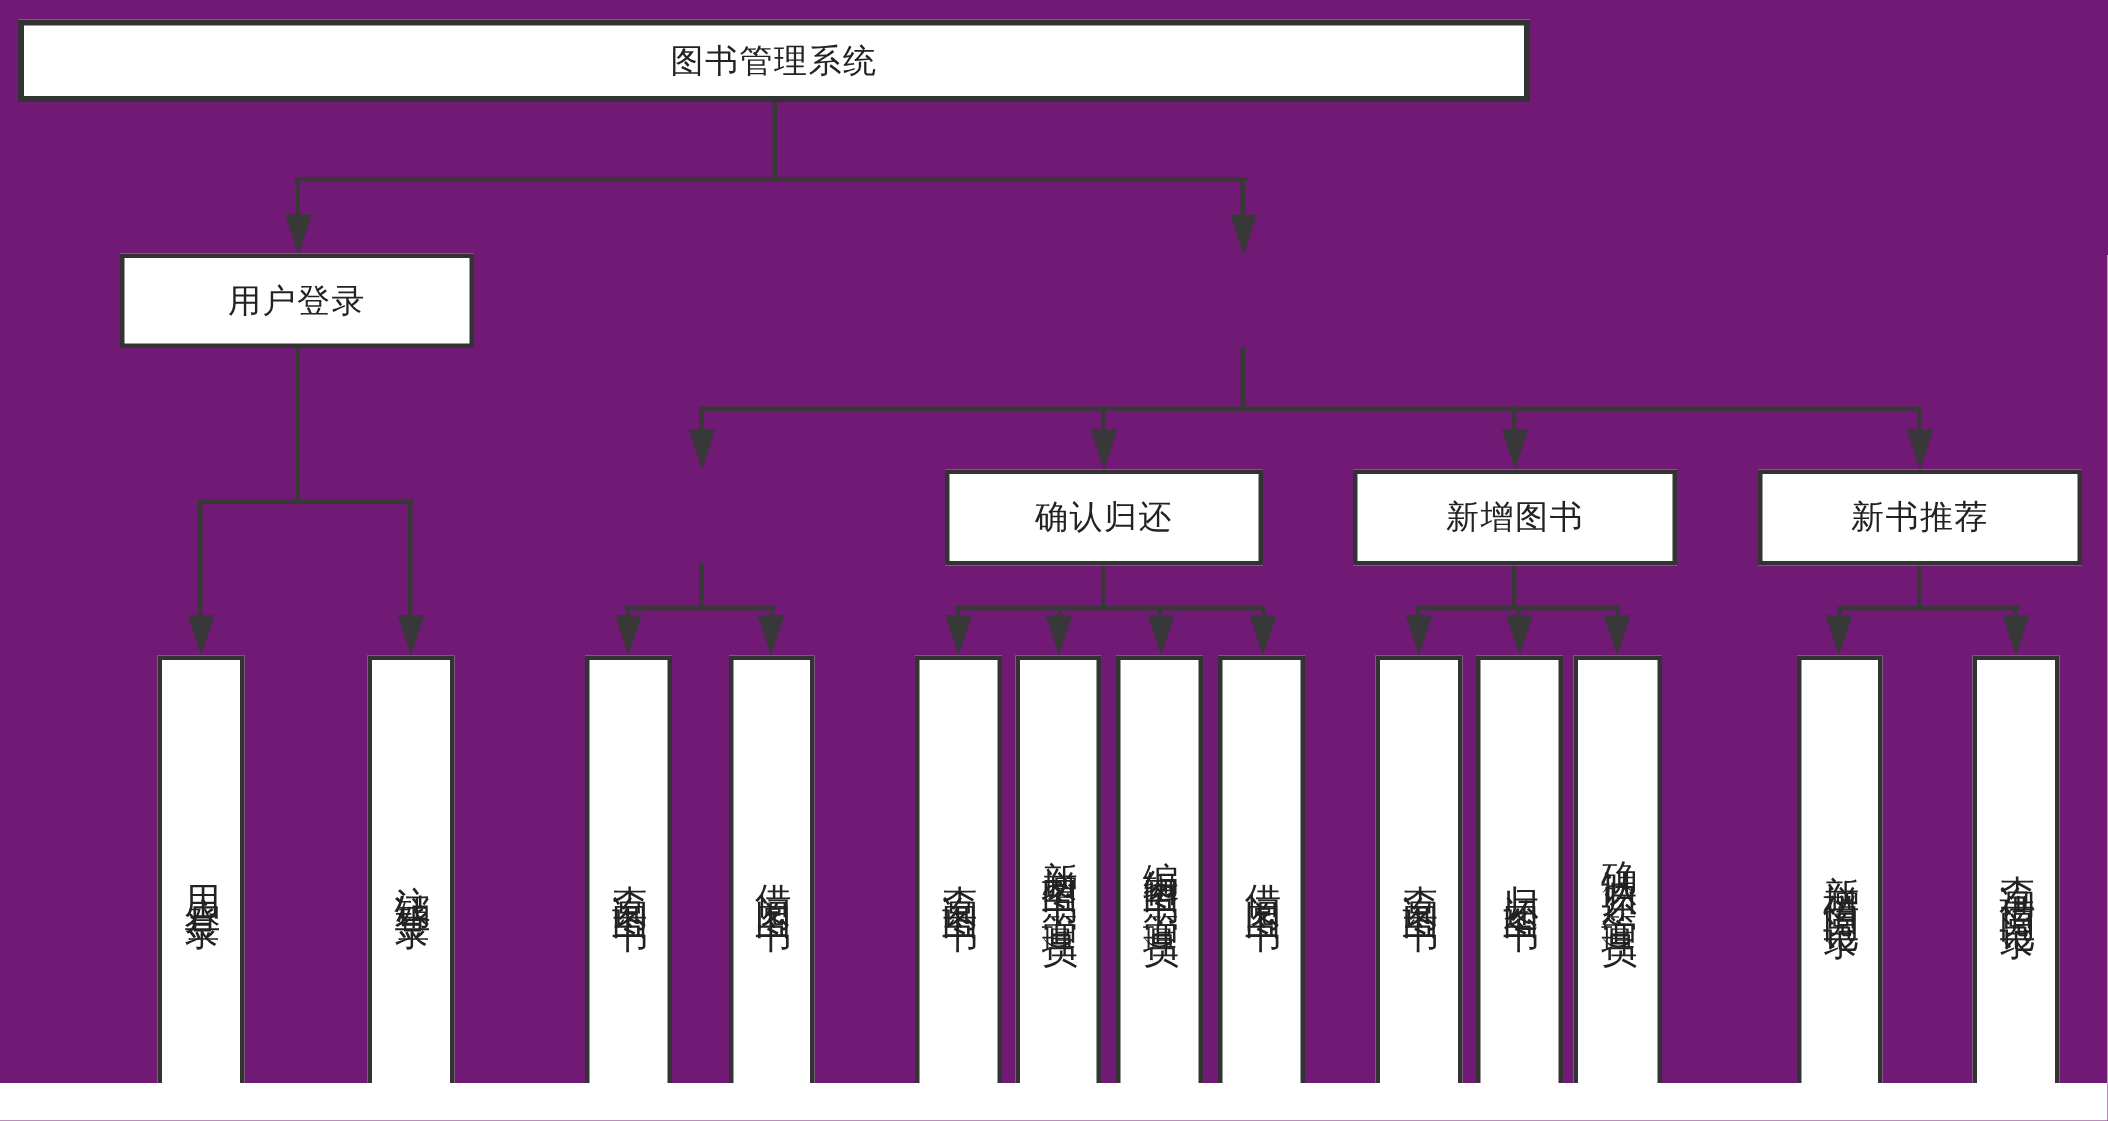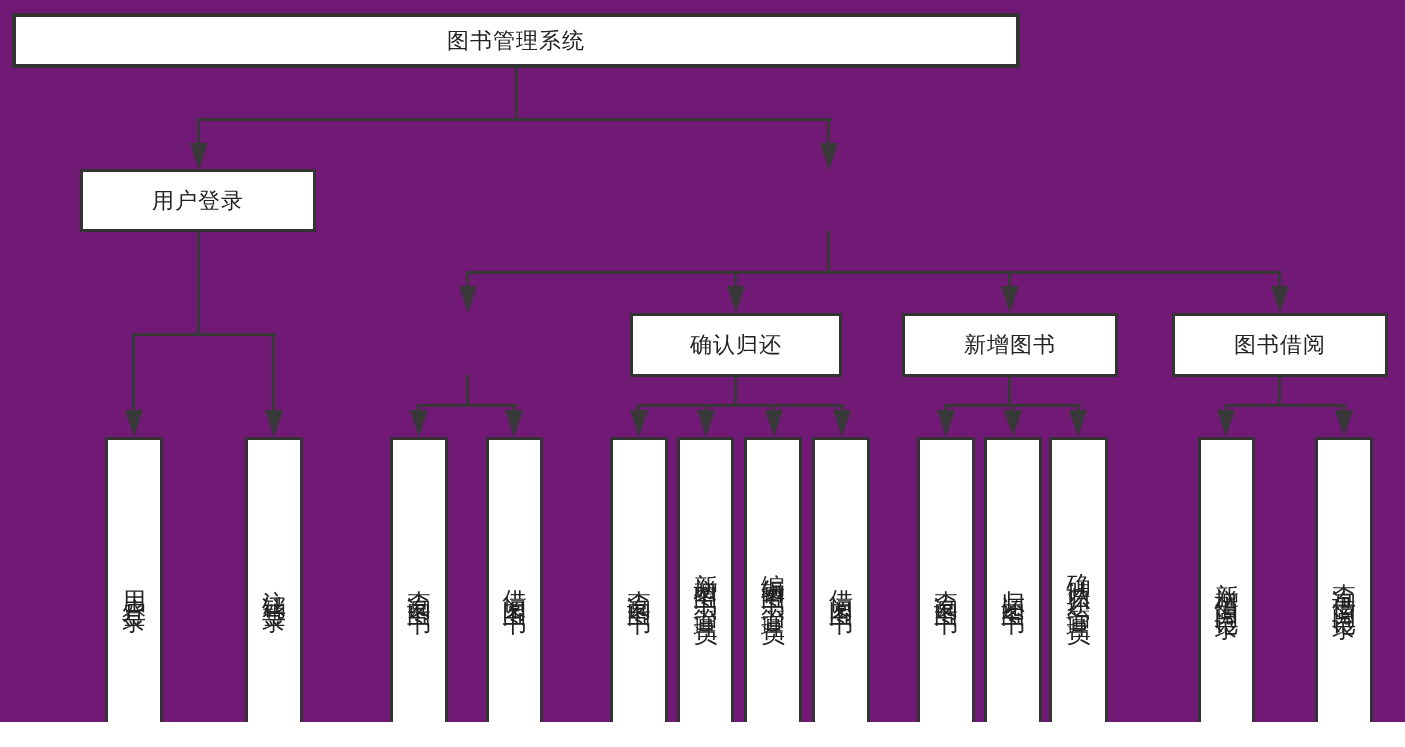--- a/index.html
+++ b/index.html
@@ -139,21 +139,21 @@
 
   <div class="node" style="left:630px;top:313px;width:212px;height:64px">
     <span>确认归还</span>
   </div>
 
   <div class="node" style="left:902px;top:313px;width:216px;height:64px">
     <span>新增图书</span>
   </div>
 
   <div class="node" style="left:1172px;top:313px;width:216px;height:64px">
-    <span>图书借阅</span>
+    <span>新书推荐</span>
   </div>
 
   <div class="node vnode" style="left:105px;top:437px;width:58px;height:296px">
     <span>用户登录</span>
   </div>
   <div class="node vnode" style="left:245px;top:437px;width:58px;height:296px">
     <span>注销登录</span>
   </div>
 
   <div class="node vnode" style="left:390px;top:437px;width:58px;height:296px">

